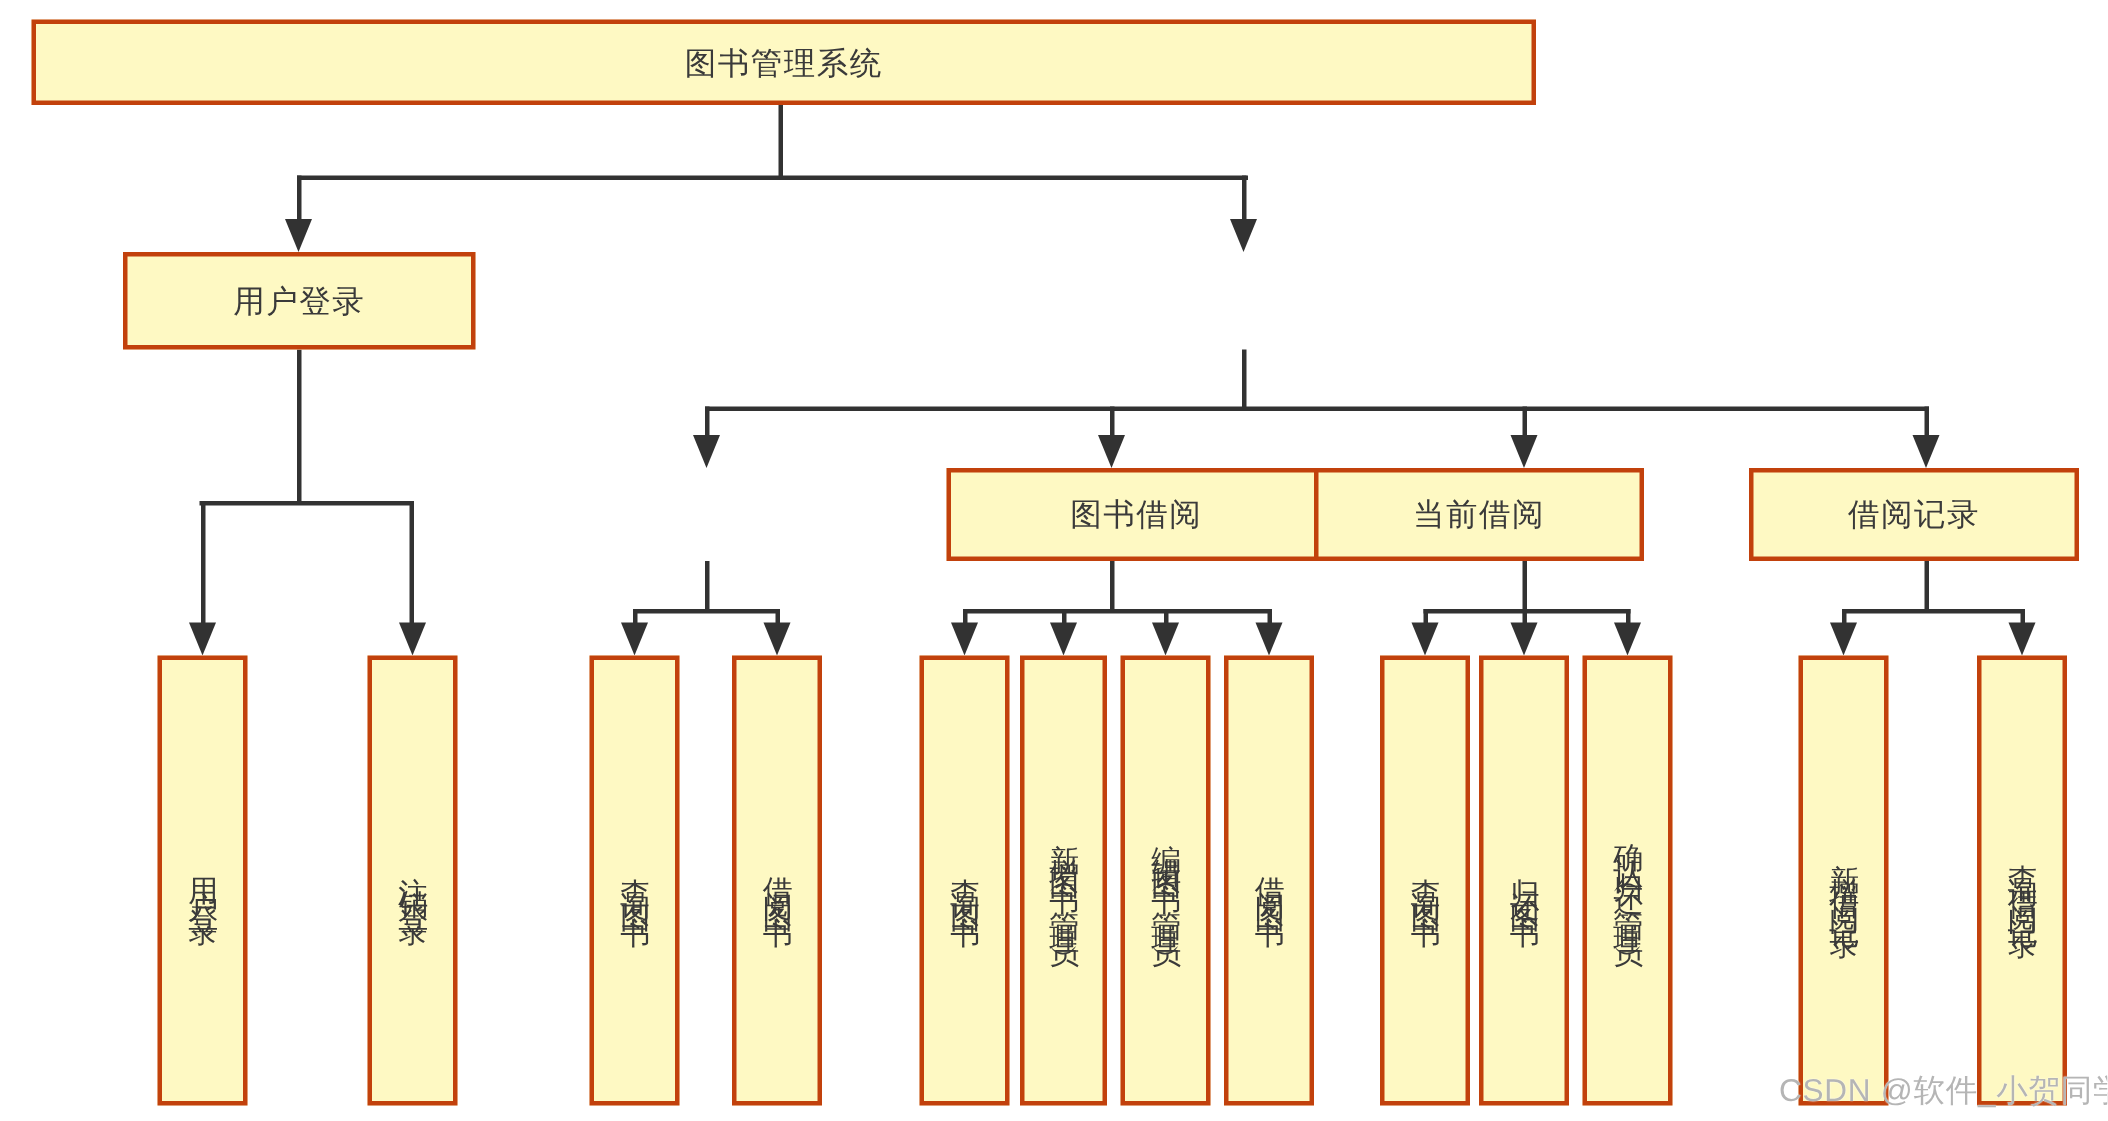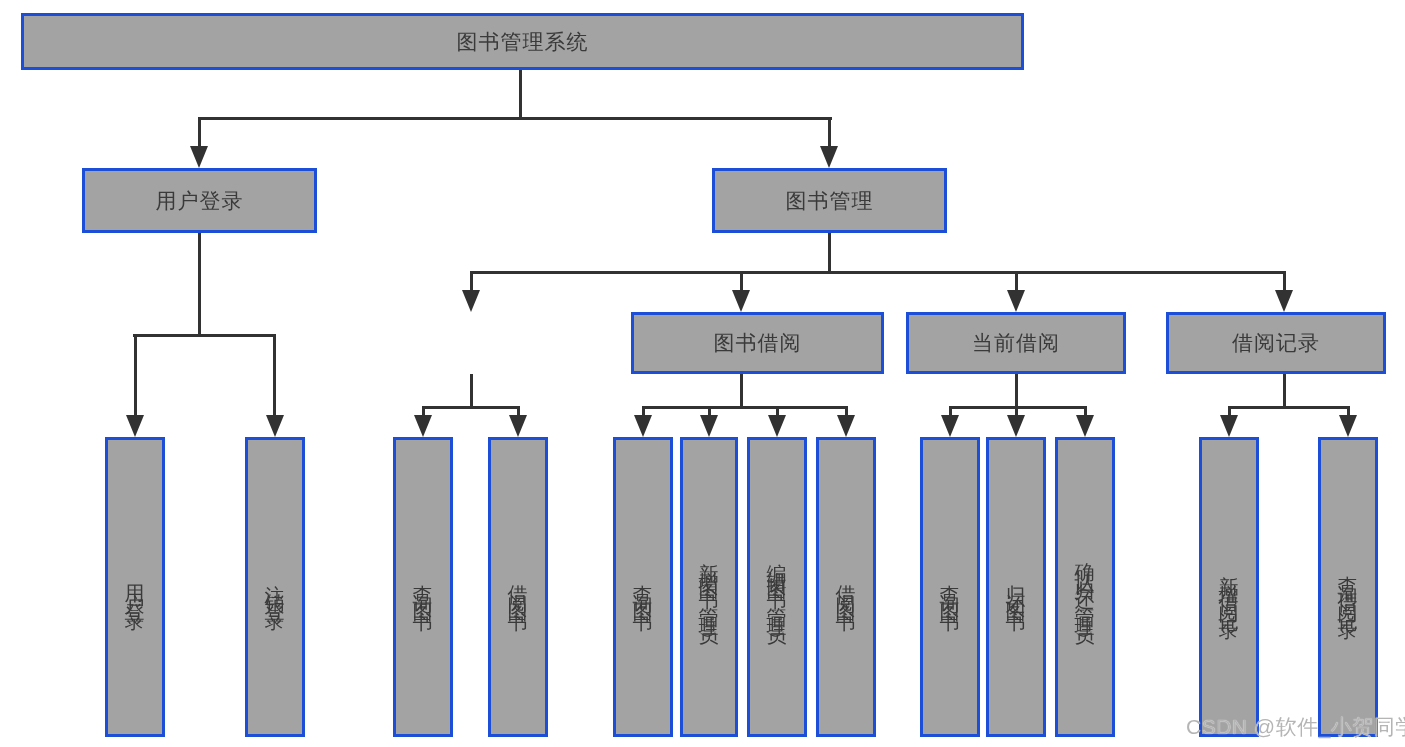--- a/index.html
+++ b/index.html
@@ -6,22 +6,22 @@
   .canvas {
     position: relative;
     width: 1405px;
     height: 747px;
     background: #ffffff;
     overflow: hidden;
     font-family: "Liberation Sans", sans-serif;
   }
   .box {
     position: absolute;
-    background: #a3a3a3;
-    border: 3px solid #1d4ed8;
+    background: #fef9c3;
+    border: 3px solid #c2410c;
     box-sizing: border-box;
     display: flex;
     align-items: center;
     justify-content: center;
     z-index: 2;
   }
   .hlabel {
     font-size: 21px;
     color: #3a3a3a;
     letter-spacing: 1px;
@@ -66,28 +66,25 @@
 
 <div class="canvas">
 
   <div class="box" style="left:21px;top:13px;width:1003px;height:57px">
     <span class="hlabel">图书管理系统</span>
   </div>
 
   <div class="box" style="left:82px;top:168px;width:235px;height:65px">
     <span class="hlabel">用户登录</span>
   </div>
-  <div class="box" style="left:712px;top:168px;width:235px;height:65px">
-    <span class="hlabel">图书管理</span>
-  </div>
 
   <div class="box" style="left:631px;top:312px;width:253px;height:62px">
     <span class="hlabel">图书借阅</span>
   </div>
-  <div class="box" style="left:906px;top:312px;width:220px;height:62px">
+  <div class="box" style="left:876px;top:312px;width:220px;height:62px">
     <span class="hlabel">当前借阅</span>
   </div>
   <div class="box" style="left:1166px;top:312px;width:220px;height:62px">
     <span class="hlabel">借阅记录</span>
   </div>
 
   <div class="box" style="left:105px;top:437px;width:60px;height:300px">
     <span class="vlabel">用户登录</span>
   </div>
   <div class="box" style="left:245px;top:437px;width:60px;height:300px">

